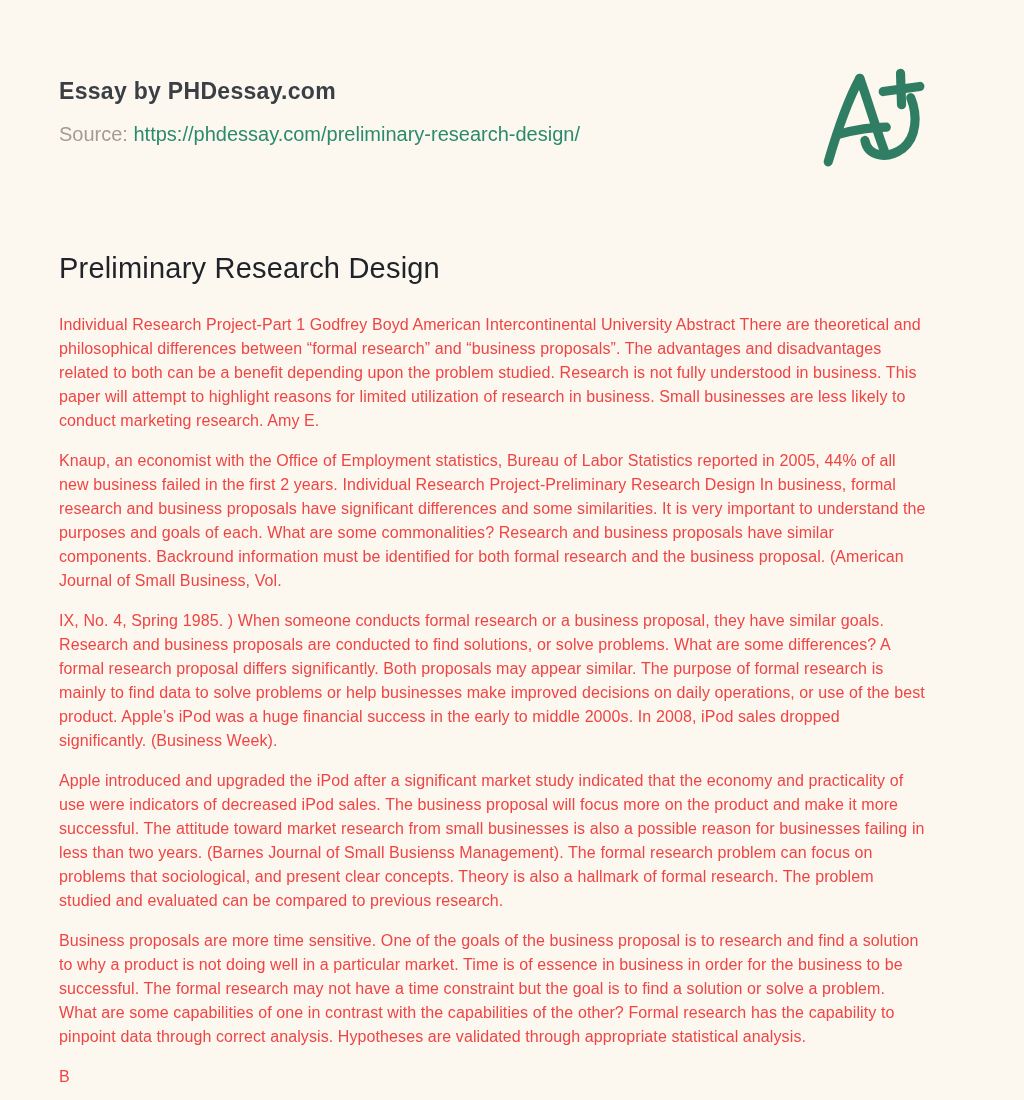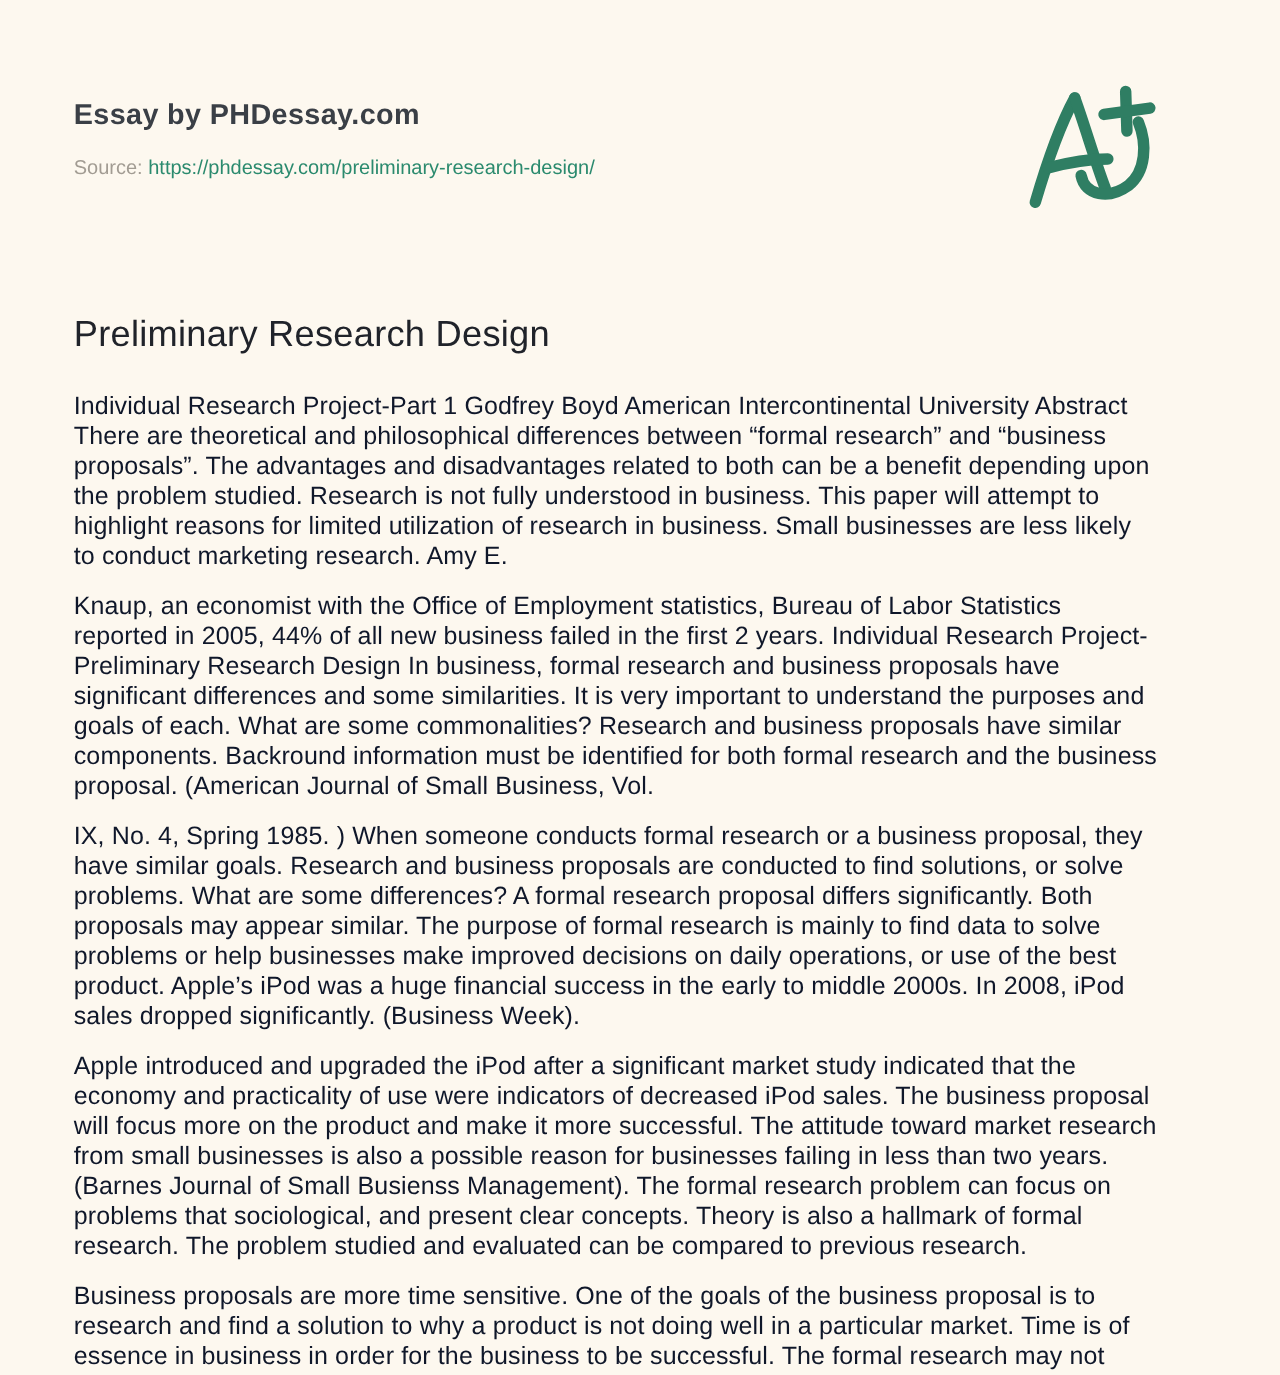--- a/index.html
+++ b/index.html
@@ -22,21 +22,21 @@
   }
   .header-title {
     font-size: 23px;
     font-weight: 700;
     color: #3a3f46;
     letter-spacing: 0.3px;
     line-height: 26px;
   }
   .source-line {
     margin-top: 21px;
-    font-size: 16px;
+    font-size: 20px;
     color: #a29c93;
     line-height: 19px;
   }
   .source-line a {
     color: #2b8a6e;
     text-decoration: none;
   }
   .logo {
     width: 112px;
     height: 102px;
@@ -49,23 +49,23 @@
     font-size: 29px;
     font-weight: 400;
     color: #20232a;
     letter-spacing: 0.2px;
     line-height: 36px;
   }
   .essay-body {
     margin-top: 27px;
   }
   .essay-body p {
-    font-size: 20px;
+    font-size: 16px;
     line-height: 24px;
-    color: #0f172a;
+    color: #ef4444;
     letter-spacing: 0.1px;
     margin-bottom: 16px;
   }
 </style>
 </head>
 <body>
 
 <div class="page">
   <div class="header">
     <div class="header-left">

